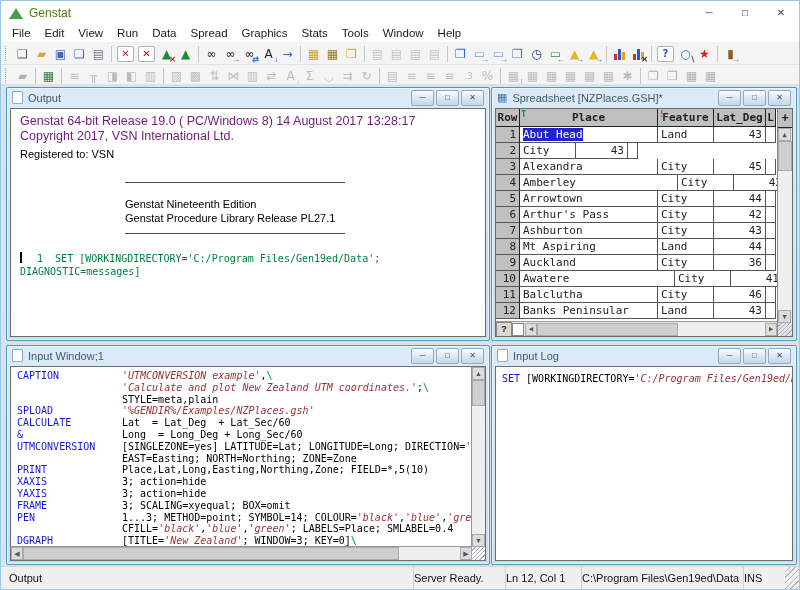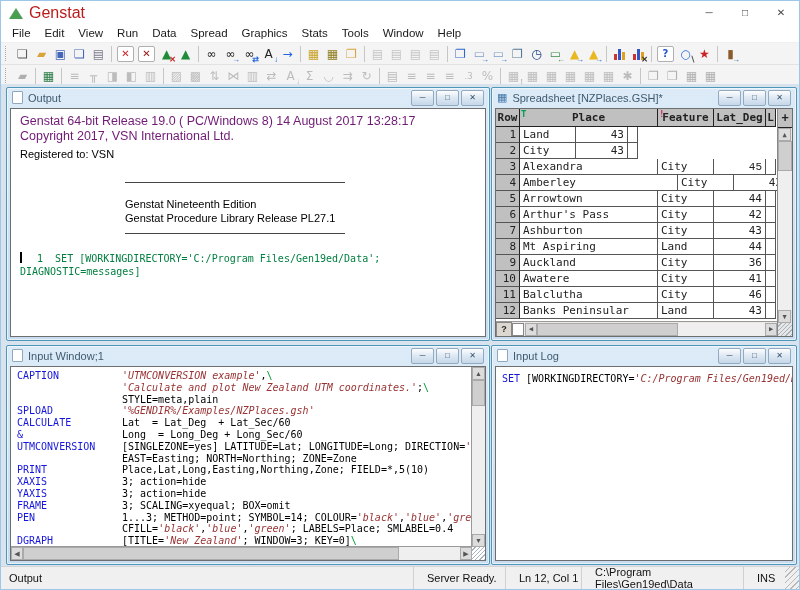--- a/index.html
+++ b/index.html
@@ -2,21 +2,21 @@
 <html><head>
 <meta charset="utf-8">
 <style>
   html,body{margin:0;padding:0;background:#eaeaea;}
   #app{position:relative;width:798px;height:588px;border:1px solid #9cc7e8;background:#fff;
        font-family:"Liberation Sans",sans-serif;color:#222;overflow:hidden;}
   
   .titlebar{height:23px;display:flex;align-items:center;padding-left:8px;background:#fff;}
   .logo{width:0;height:0;border-left:7px solid transparent;border-right:7px solid transparent;
         border-bottom:11px solid #4a9e52;margin-right:6px;position:relative;top:1px;}
-  .app-title{font-size:16px;color:#b91c1c;}
+  .app-title{font-size:12px;color:#4d7c0f;}
   .win-controls{position:absolute;top:0;right:0;display:flex;}
   .wc-btn{width:36px;height:23px;display:flex;align-items:center;justify-content:center;
           font-size:10px;color:#444;}
   
   .menubar{height:18px;display:flex;align-items:center;padding-left:4px;background:#fff;
            border-bottom:1px solid #f0f0f0;}
   .menu-item{font-size:11.5px;padding:0 7px;color:#1a1a1a;}
   
   .toolbar{height:21px;display:flex;align-items:center;padding-left:3px;background:#f4f4f4;
            border-bottom:1px solid #e2e2e2;}
@@ -96,21 +96,21 @@
   .vs{position:absolute;right:0;top:0;bottom:13px;width:13px;background:#e6e6e6;border-left:1px solid #999;
       display:flex;flex-direction:column;}
   .hs{position:absolute;left:0;right:13px;bottom:0;height:13px;background:#e6e6e6;border-top:1px solid #999;
       display:flex;align-items:center;}
   .corner{position:absolute;right:0;bottom:0;width:13px;height:13px;
           background:repeating-linear-gradient(135deg,transparent 0 2px,#a8b4c0 2px 3px);}
   
   .statusbar{position:absolute;left:0;right:0;bottom:0;height:22px;background:#f0f0f0;
              border-top:1px solid #d4d4d4;display:flex;align-items:center;font-size:11px;color:#111;}
   .sb-left{flex:1;padding-left:8px;}
-  .sb-pane{border-left:1px solid #d0d0d0;height:100%;display:flex;align-items:center;padding-left:13px;box-sizing:border-box;}
+  .sb-pane{border-left:1px solid #d0d0d0;height:100%;display:flex;align-items:center;padding-left:0;box-sizing:border-box;}
   .sb-grip{width:14px;height:100%;background:repeating-linear-gradient(135deg,transparent 0 3px,#b8b8b8 3px 4px);}
 </style>
 </head>
 <body>
 
 <div id="app">
 
   <div class="titlebar">
     <span class="logo"></span>
     <span class="app-title">Genstat</span>
@@ -449,35 +449,38 @@
                 <div class="sh" style="width: 52px;">
                   <span>Lat_Deg</span>
                 </div>
                 <div class="sh" style="width: 10px;">
                   <span>L</span>
                 </div>
               </div>
             <div id="sheet-rows">
                 <div class="srow">
                   <div class="scell num" style="width: 24px;">1</div>
+                  <div class="scell" style="width: 138px;">
+                    <span class="sel-text">Abut Head</span>
+                  </div>
                   <div class="scell" style="width: 56px;">Land</div>
                   <div class="scell right" style="width: 52px;">43</div>
                   <div class="scell" style="width: 10px;"></div>
                 </div>
                 <div class="srow">
                   <div class="scell num" style="width: 24px;">2</div>
                   <div class="scell" style="width: 56px;">City</div>
                   <div class="scell right" style="width: 52px;">43</div>
                   <div class="scell" style="width: 10px;"></div>
                 </div>
                 <div class="srow">
                   <div class="scell num" style="width: 24px;">3</div>
                   <div class="scell" style="width: 138px;">Alexandra</div>
                   <div class="scell" style="width: 56px;">City</div>
-                  <div class="scell right" style="width: 52px; font-family: Liberation Mono, monospace;">45</div>
+                  <div class="scell right" style="width: 52px;">45</div>
                   <div class="scell" style="width: 10px;"></div>
                 </div>
                 <div class="srow">
                   <div class="scell num" style="width: 24px;">4</div>
                   <div class="scell" style="width: 158px;">Amberley</div>
                   <div class="scell" style="width: 56px;">City</div>
                   <div class="scell right" style="width: 52px;">43</div>
                   <div class="scell" style="width: 10px;"></div>
                 </div>
                 <div class="srow">
@@ -510,21 +513,21 @@
                 </div>
                 <div class="srow">
                   <div class="scell num" style="width: 24px;">9</div>
                   <div class="scell" style="width: 138px;">Auckland</div>
                   <div class="scell" style="width: 56px;">City</div>
                   <div class="scell right" style="width: 52px;">36</div>
                   <div class="scell" style="width: 10px;"></div>
                 </div>
                 <div class="srow">
                   <div class="scell num" style="width: 24px;">10</div>
-                  <div class="scell" style="width: 138px;">Awatere</div>
+                  <div class="scell" style="width: 155px;">Awatere</div>
                   <div class="scell" style="width: 56px;">City</div>
                   <div class="scell right" style="width: 52px;">41</div>
                   <div class="scell" style="width: 10px;"></div>
                 </div>
                 <div class="srow">
                   <div class="scell num" style="width: 24px;">11</div>
                   <div class="scell" style="width: 138px;">Balclutha</div>
                   <div class="scell" style="width: 56px;">City</div>
                   <div class="scell right" style="width: 52px;">46</div>
                   <div class="scell" style="width: 10px;"></div>

